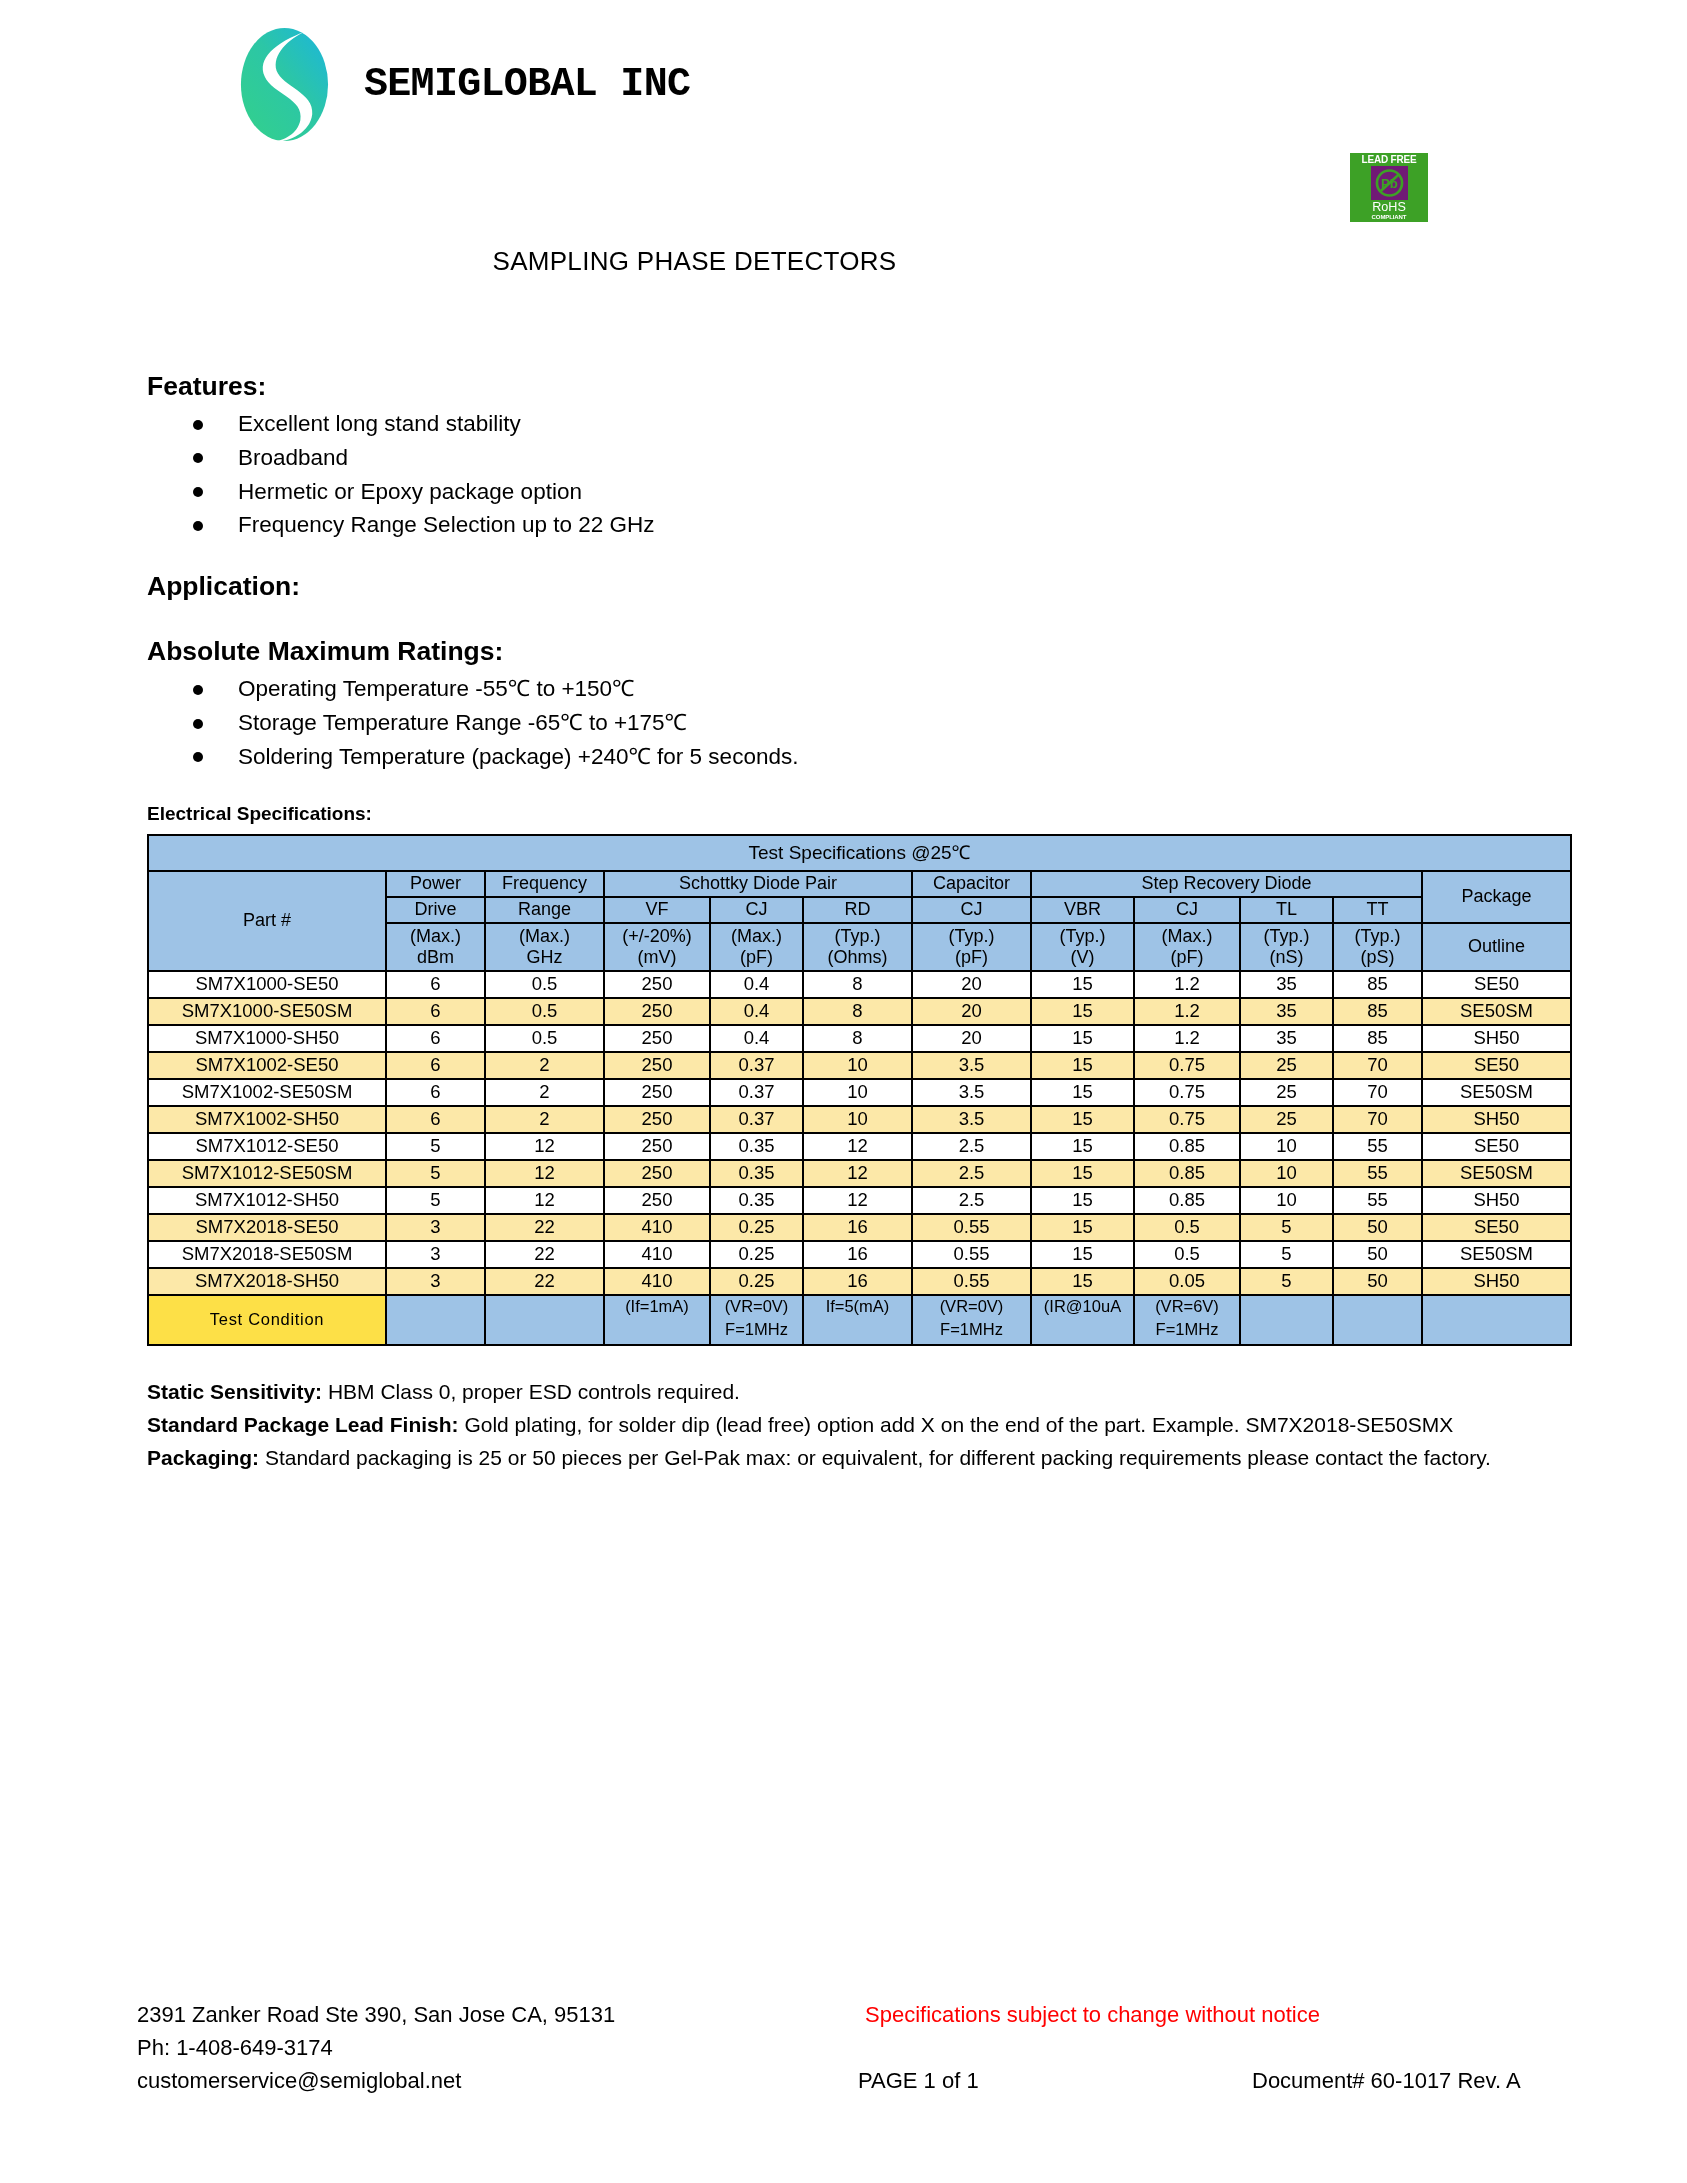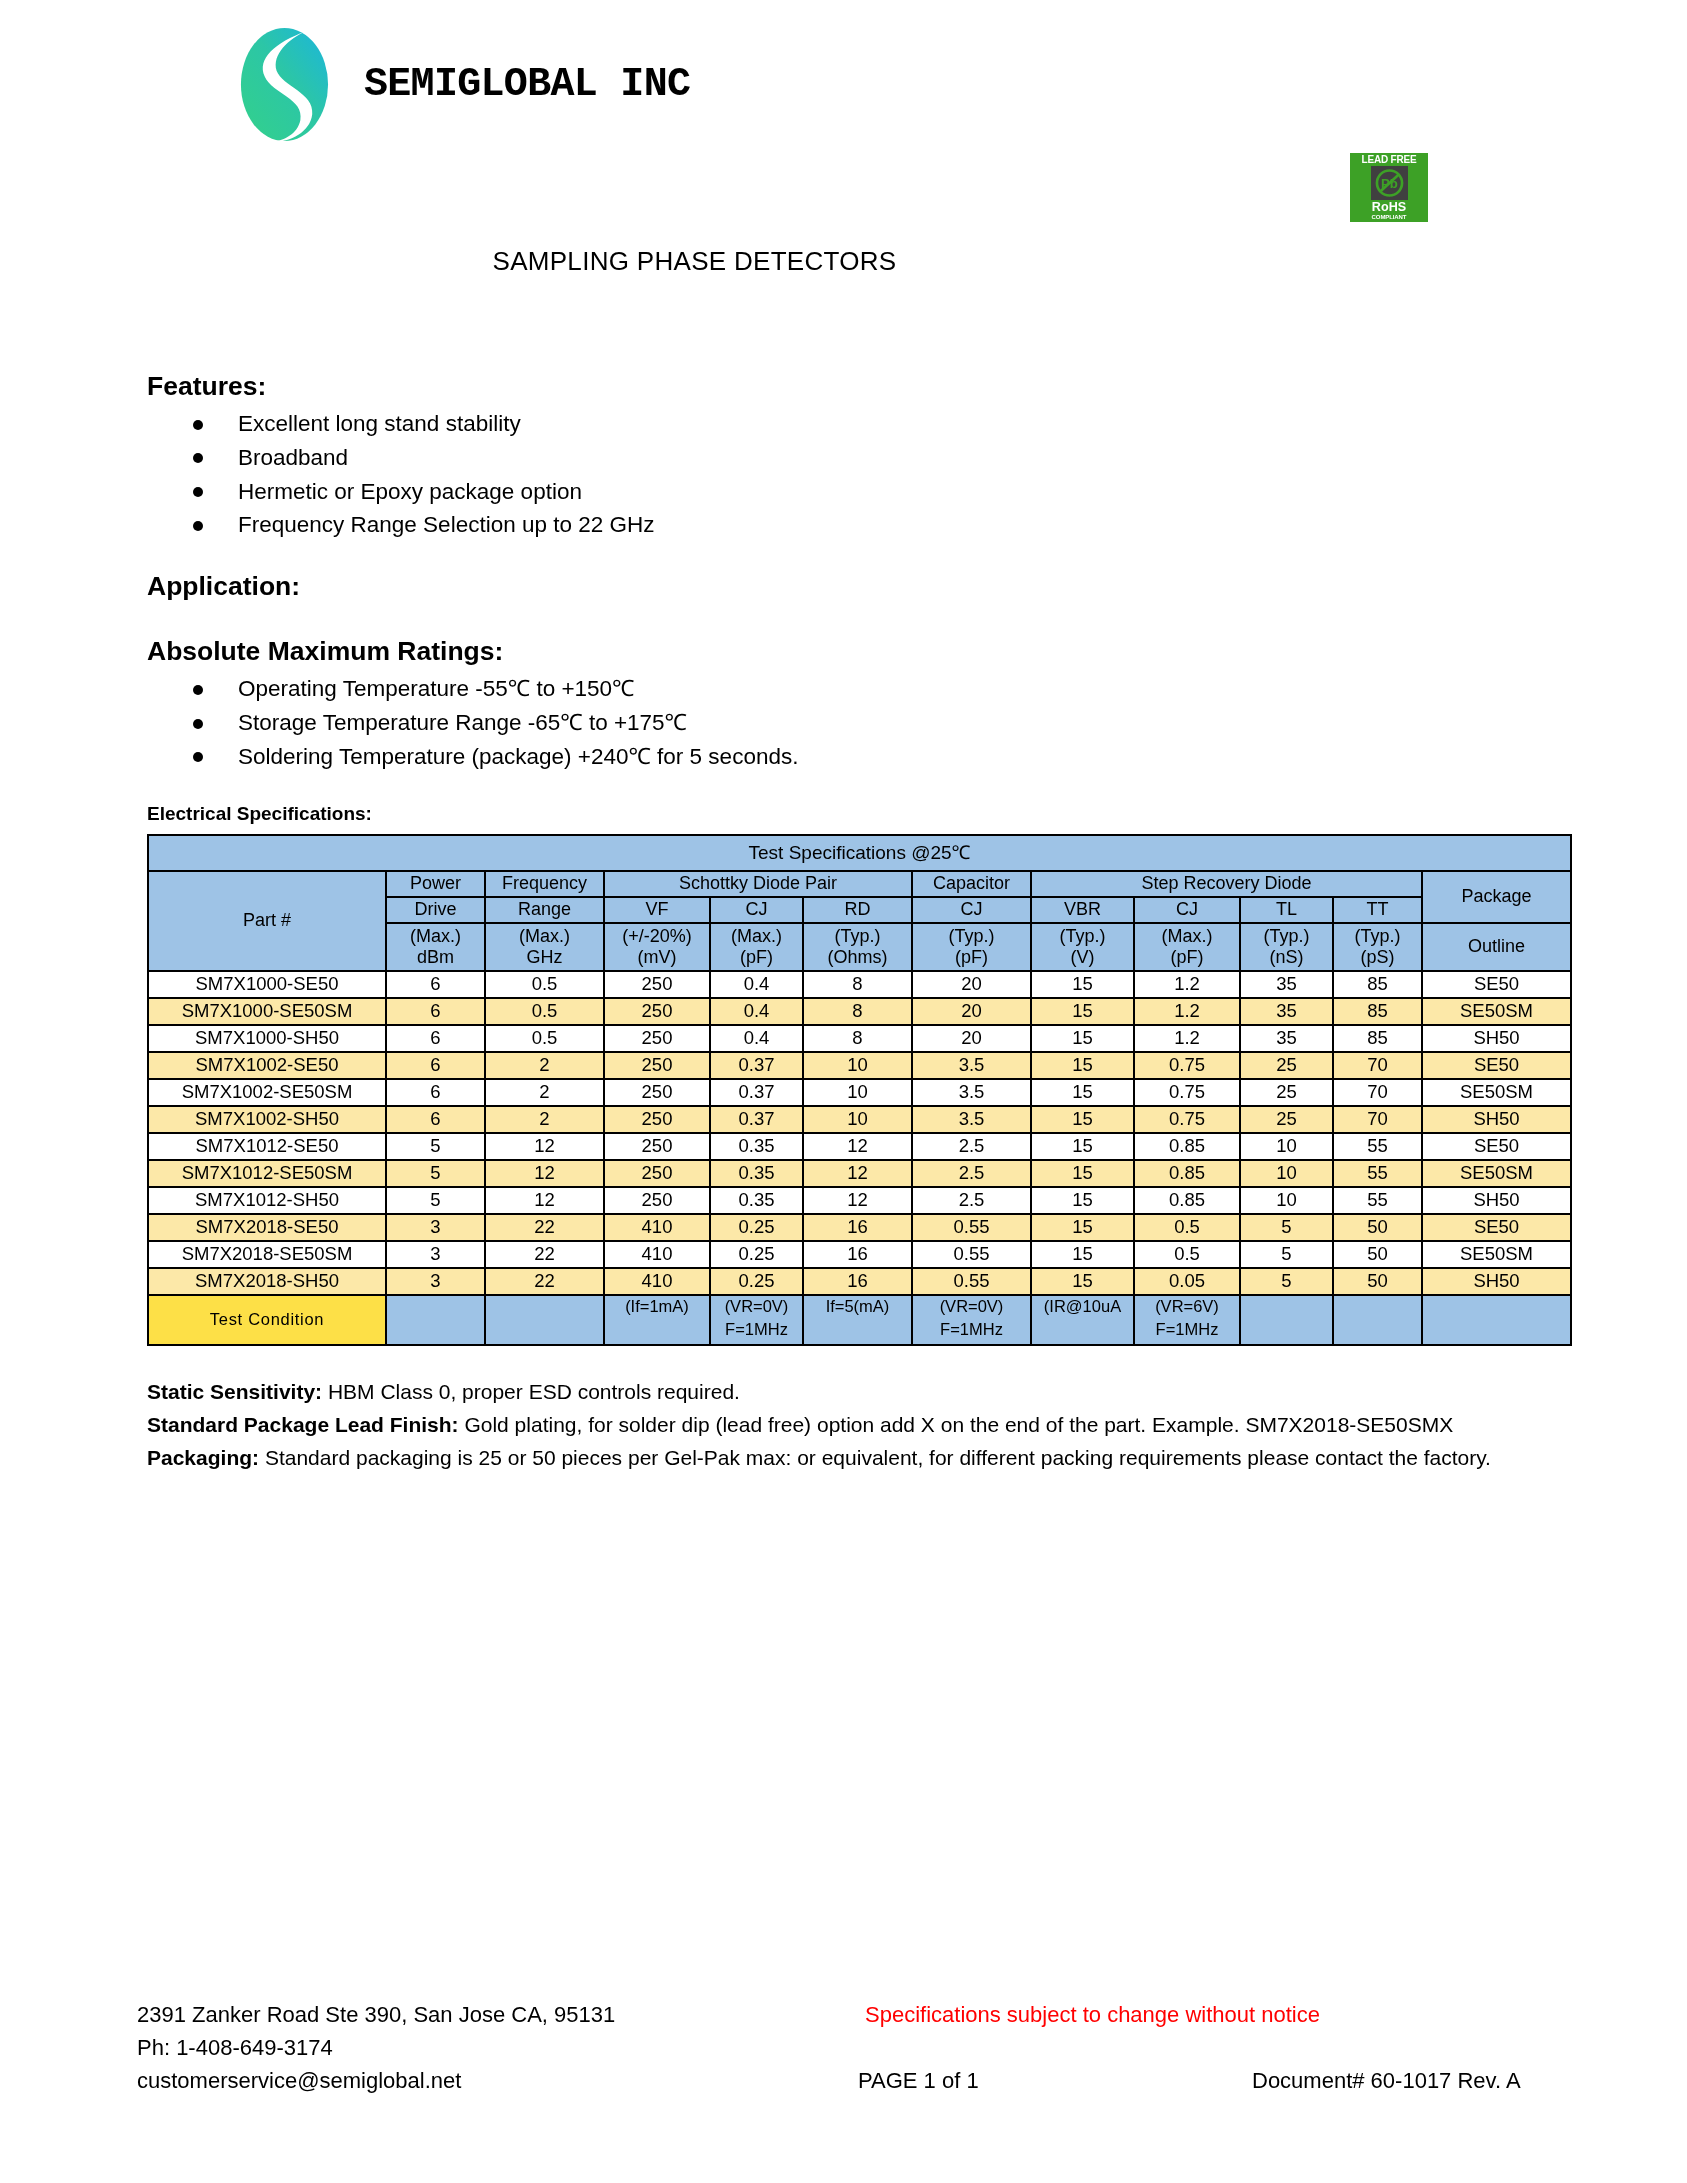--- a/index.html
+++ b/index.html
@@ -29,22 +29,22 @@
   .rohs {
     position:absolute; left:1350px; top:153px;
     width:78px; height:69px;
     background:#3DA126;
     display:flex; flex-direction:column; align-items:center;
     justify-content:flex-start;
     padding-top:2px;
     color:#ffffff;
   }
   .rohs-top { font-size:10px; font-weight:bold; line-height:1.0; letter-spacing:-0.2px; }
-  .rohs-mid { width:37px; height:34px; background:#404040; display:flex; align-items:center; justify-content:center; margin:1.3px 0 0.7px 0;}
-  .rohs-bot { font-size:12.6px; font-weight:bold; line-height:1.0; }
+  .rohs-mid { width:37px; height:34px; background:#701a75; display:flex; align-items:center; justify-content:center; margin:1.3px 0 0.7px 0;}
+  .rohs-bot { font-size:12.6px; font-weight:normal; line-height:1.0; }
   .rohs-sub { font-size:6px; font-weight:bold; line-height:1.0; letter-spacing:-0.1px;}
 
   
   .doc-title {
     position:absolute; left:0; top:246px; width:1687px;
     text-align:center; font-size:26px; letter-spacing:0.3px;
     padding-left:0px;
   }
   .doc-title span { display:inline-block; margin-left:-298px; }
 

